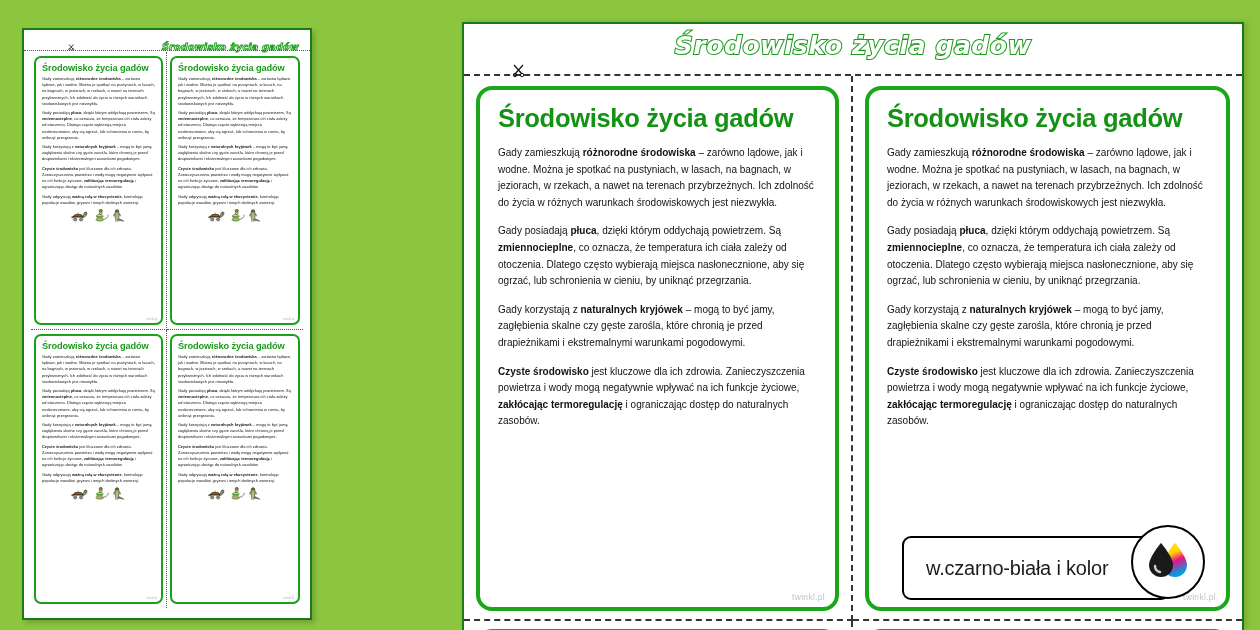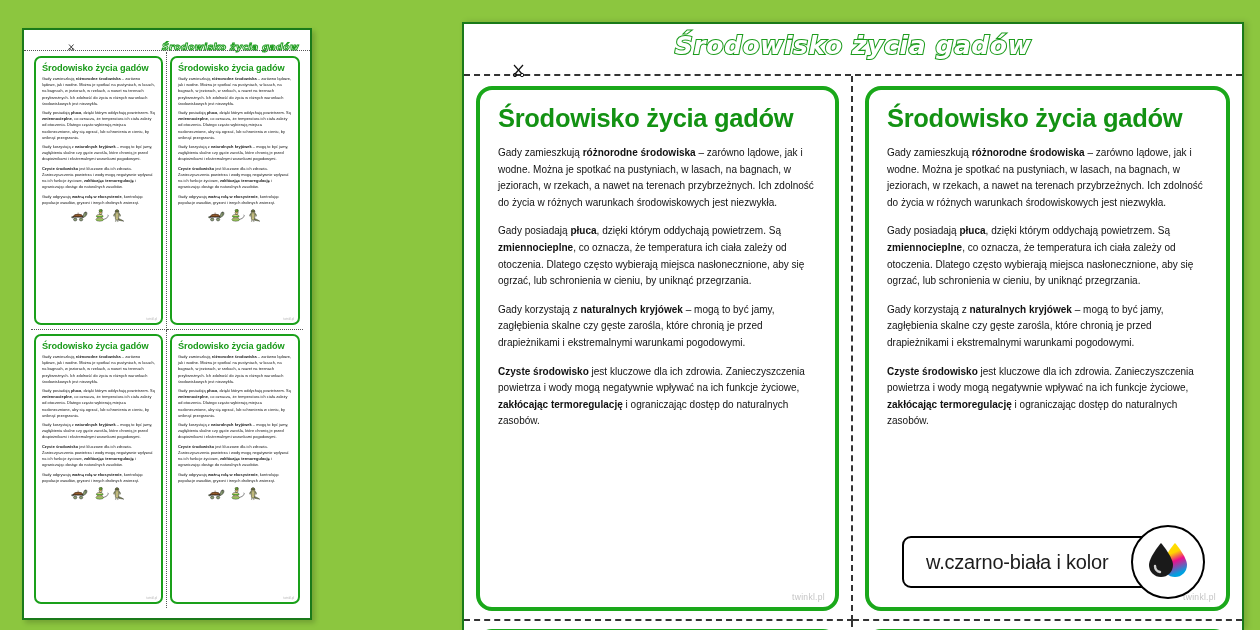--- a/index.html
+++ b/index.html
@@ -184,21 +184,21 @@
     height: 120px;
     padding: 10px 18px;
     background: #fff;
     overflow: hidden;
   }
 
   
   #badge {
     position: absolute;
     left: 902px; top: 536px;
-    height: 52px;
+    height: 64px;
     background: #ffffff;
     border: 2px solid #000;
     border-radius: 9px;
     display: flex;
     align-items: center;
     padding: 0 60px 0 22px;
     z-index: 40;
     white-space: nowrap;
   }
   #badge-label {

